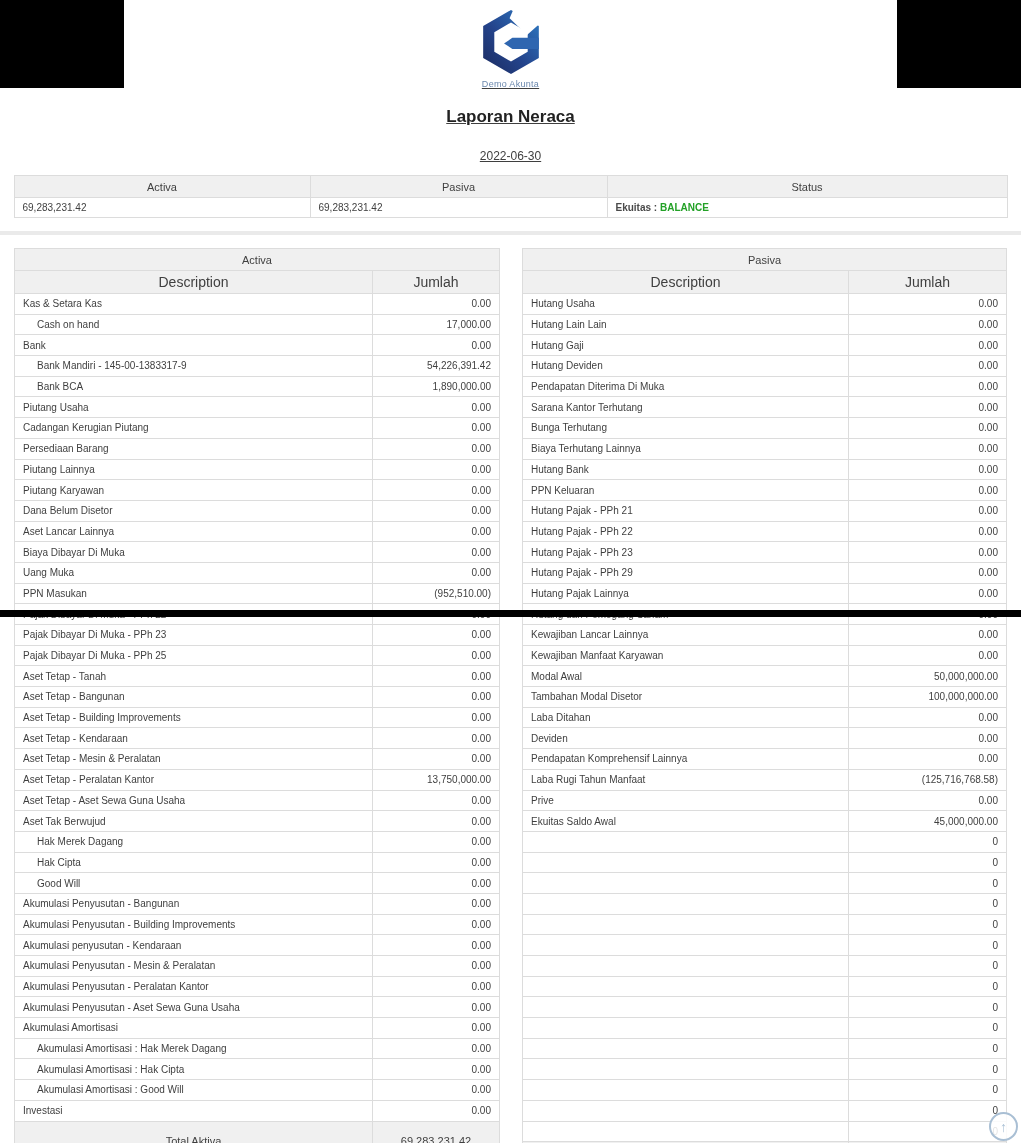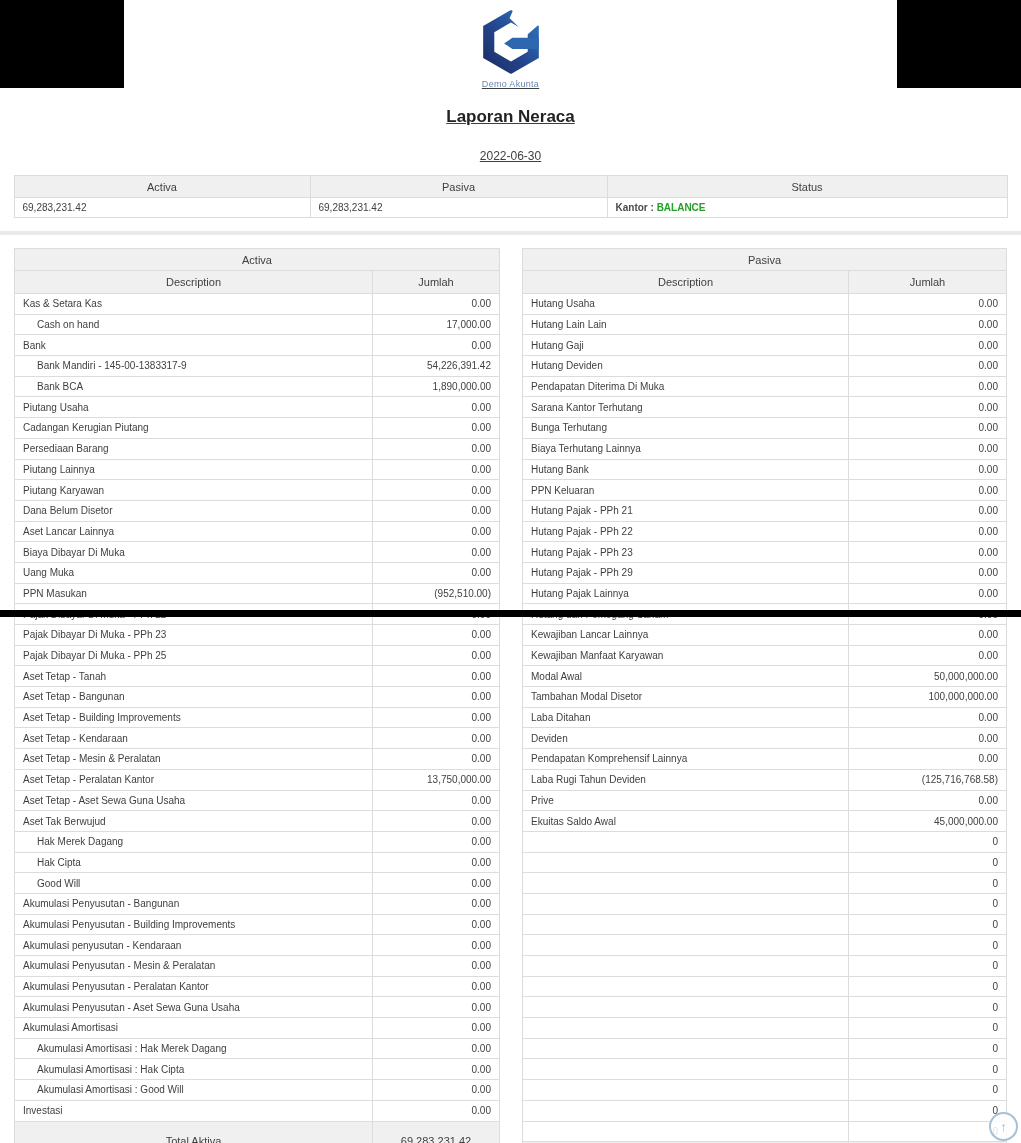--- a/index.html
+++ b/index.html
@@ -28,21 +28,21 @@
 
   .divider{height:4px;background:#eaeaea;margin-top:13px;width:100%;}
 
   .tables-wrap{display:flex;gap:22px;margin:13px 14px 0;align-items:flex-start;}
   .bs-table{background:#fff;}
   #activa-table{width:486px;}
   #pasiva-table{width:485px;}
   #activa-table .col-desc{width:358px;}
   #pasiva-table .col-desc{width:326px;}
   .tbl-title{background:#f0f0f0;font-weight:normal;font-size:11px;height:22px;text-align:center;padding:2px;}
-  .col-h{background:#f0f0f0;font-weight:normal;font-size:11px;height:23px;text-align:center;padding:2px;}
+  .col-h{background:#f0f0f0;font-weight:normal;font-size:14px;height:23px;text-align:center;padding:2px;}
   .bs-table tbody td{font-size:10px;height:20.7px;padding:2px 8px;}
   .bs-table td.desc{text-align:left;}
   .bs-table td.desc.indent{padding-left:22px;}
   .bs-table td.num{text-align:right;}
   .bs-table tfoot td{background:#f0f0f0;height:40px;font-size:11px;text-align:center;padding:2px;}
 
   .scroll-top{
     position:absolute;right:3px;bottom:2px;width:25px;height:25px;border-radius:50%;
     border:2px solid #a9bfd4;background:rgba(255,255,255,.85);color:#a9bfd4;
     display:flex;align-items:center;justify-content:center;font-size:14px;font-weight:bold;
@@ -85,21 +85,21 @@
       <th>Activa</th>
       <th>Pasiva</th>
       <th>Status</th>
     </tr>
   </thead>
   <tbody>
     <tr>
       <td>69,283,231.42</td>
       <td>69,283,231.42</td>
       <td>
-        <span class="status-label">Kantor :</span>
+        <span class="status-label">Ekuitas :</span>
         <span class="status-value" style="color: rgb(35, 161, 39);">BALANCE</span>
       </td>
     </tr>
   </tbody>
 </table>
 
 <div class="divider"></div>
 
 <div class="tables-wrap">
   <table class="bs-table" id="activa-table">
@@ -387,21 +387,21 @@
         </tr>
         <tr>
           <td class="desc">Deviden</td>
           <td class="num">0.00</td>
         </tr>
         <tr>
           <td class="desc">Pendapatan Komprehensif Lainnya</td>
           <td class="num">0.00</td>
         </tr>
         <tr>
-          <td class="desc">Laba Rugi Tahun Deviden</td>
+          <td class="desc">Laba Rugi Tahun Manfaat</td>
           <td class="num">(125,716,768.58)</td>
         </tr>
         <tr>
           <td class="desc">Prive</td>
           <td class="num">0.00</td>
         </tr>
         <tr>
           <td class="desc">Ekuitas Saldo Awal</td>
           <td class="num">45,000,000.00</td>
         </tr>

